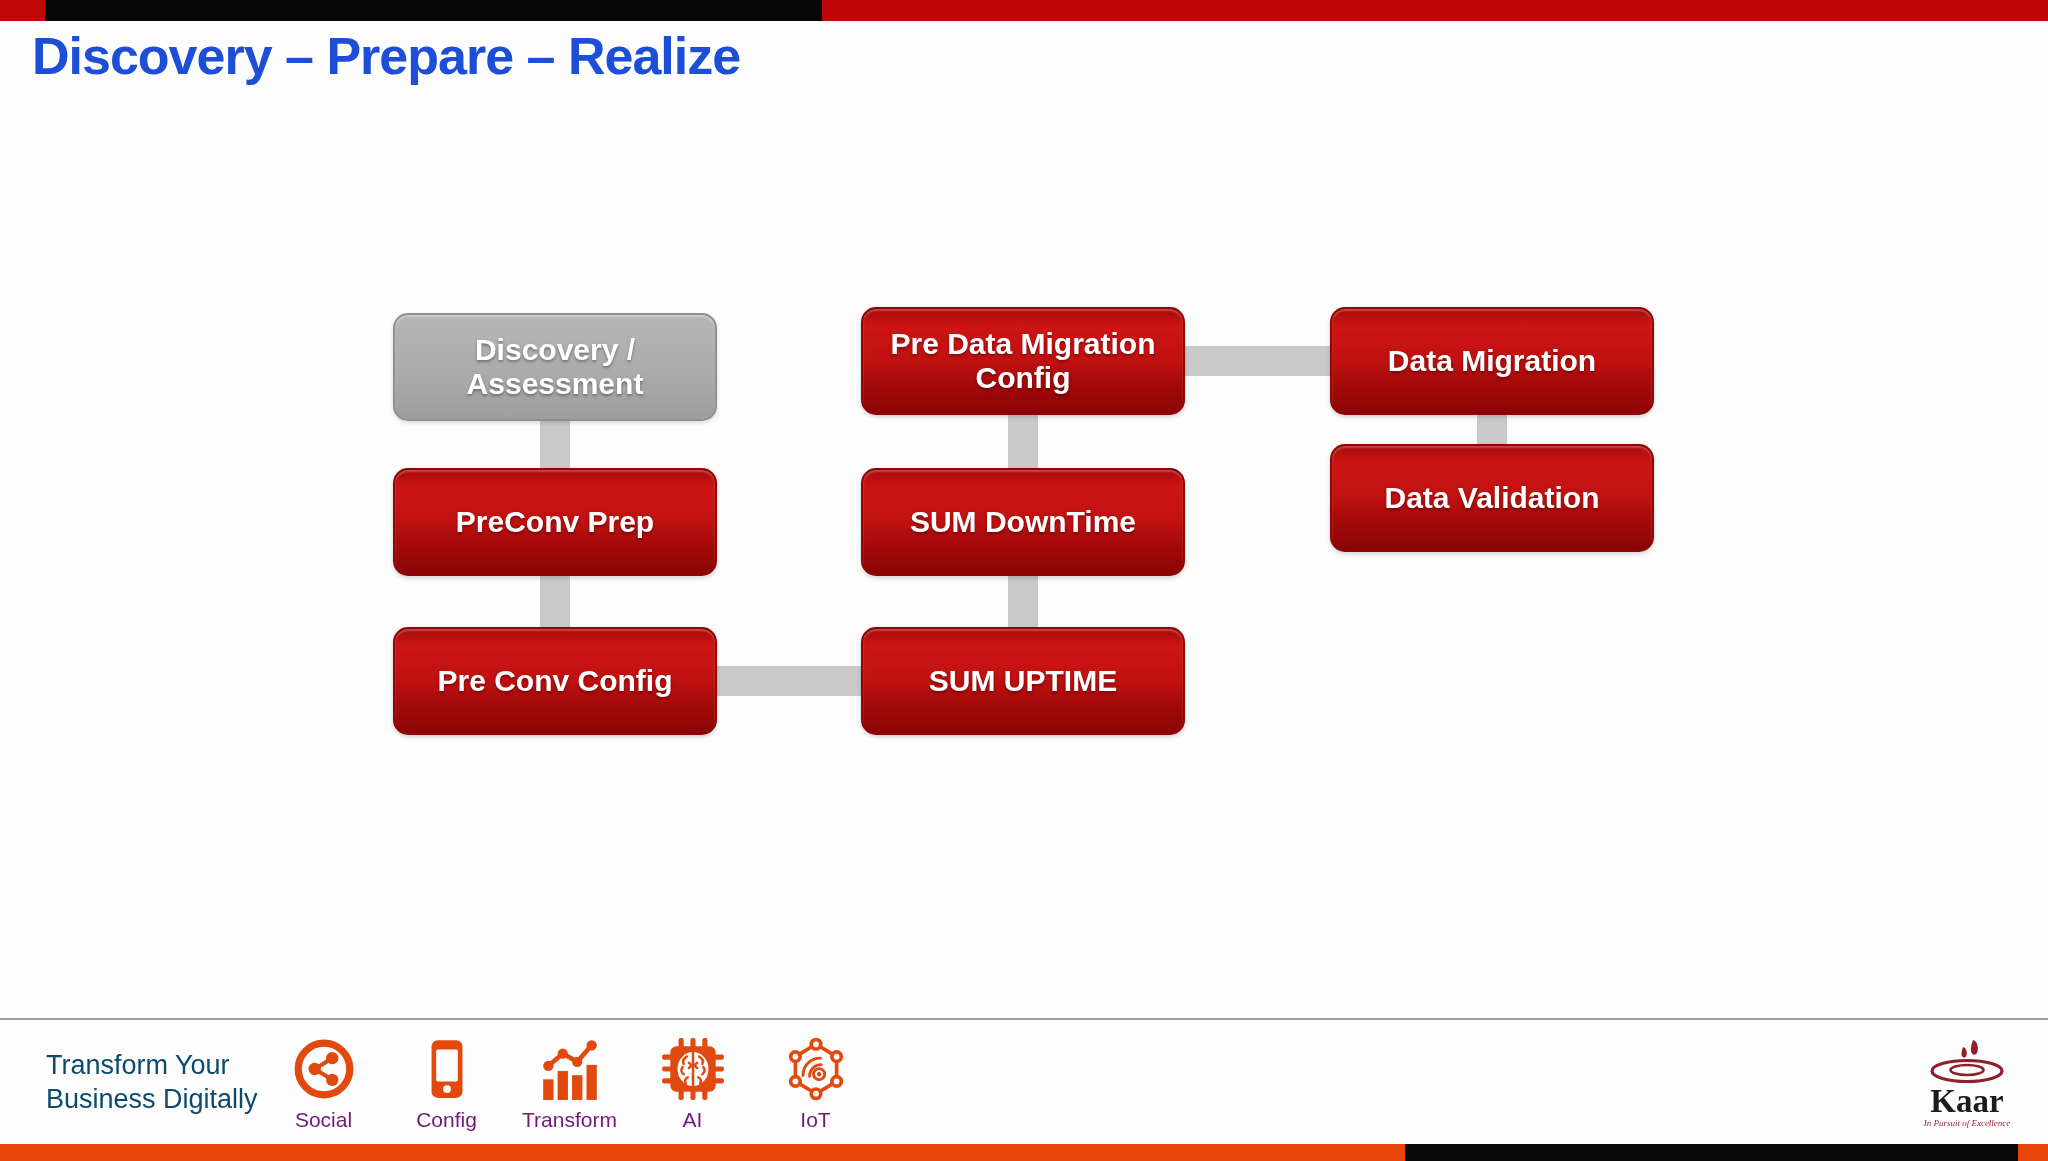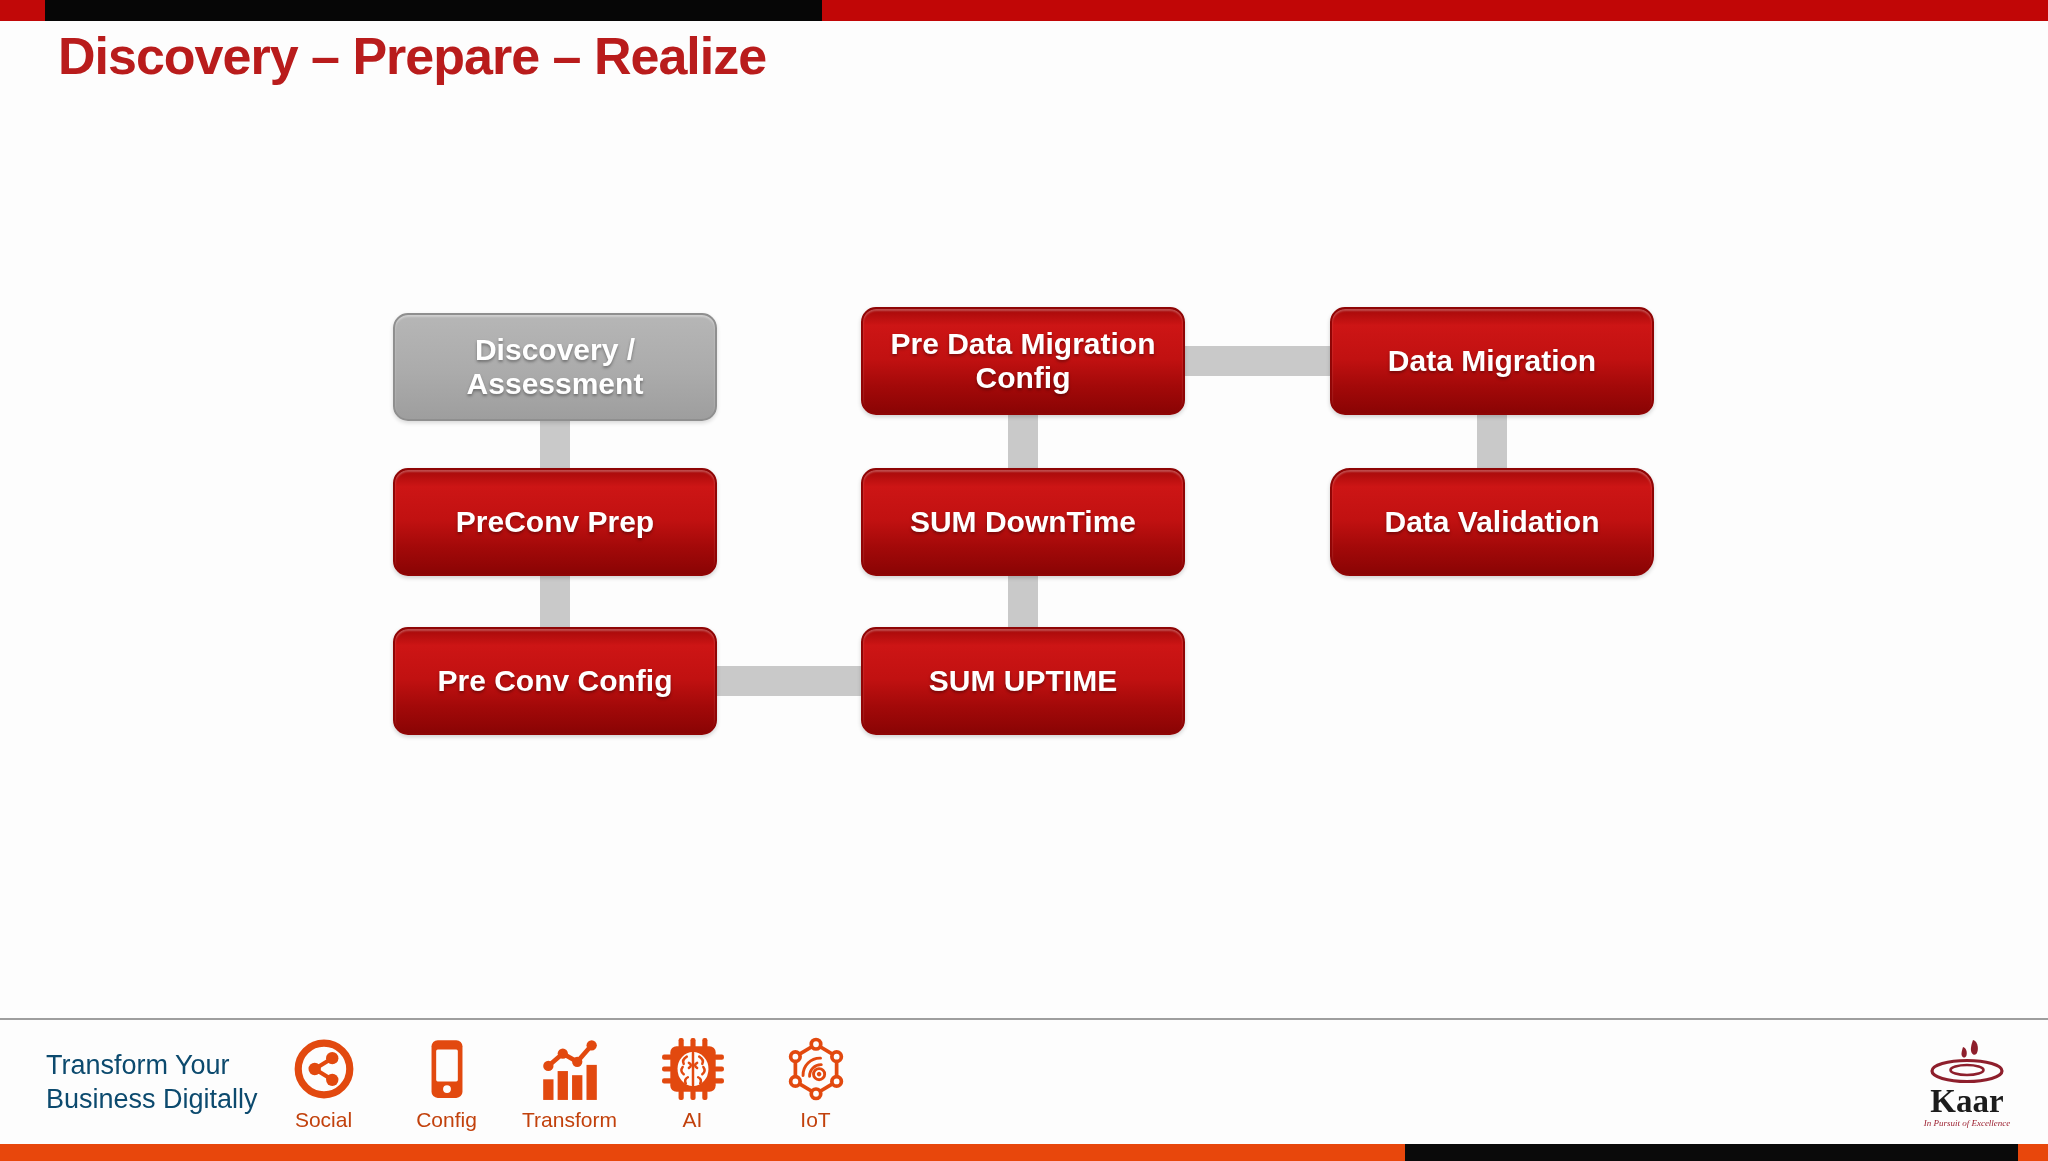--- a/index.html
+++ b/index.html
@@ -11,22 +11,22 @@
 
   
   .top-bar{position:absolute;top:0;left:0;width:2048px;height:21px;}
   .top-bar .seg{position:absolute;top:0;height:21px;}
   .seg-red-left{left:0;width:45px;background:#c10808;}
   .seg-black{left:45px;width:777px;background:#060606;}
   .seg-red-right{left:822px;width:1226px;background:#c10606;}
 
   
   .page-title{
-    position:absolute;left:58px;top:26px;
-    font-size:52px;font-weight:bold;color:#b91c1c;letter-spacing:-1px;
+    position:absolute;left:32px;top:26px;
+    font-size:52px;font-weight:bold;color:#1d4ed8;letter-spacing:-1px;
   }
 
   
   .diagram{position:absolute;left:0;top:0;width:2048px;height:1020px;}
   .connector{position:absolute;background:#c9c9c9;z-index:1;}
   .flow-box{
     position:absolute;width:324px;height:108px;z-index:2;
     border-radius:15px;display:flex;align-items:center;justify-content:center;
     text-align:center;color:#ffffff;font-weight:bold;font-size:30px;line-height:34px;
     padding:4px 12px;box-sizing:border-box;
@@ -46,21 +46,21 @@
   
   .footer-divider{position:absolute;left:0;top:1018px;width:2048px;height:2px;background:#9e9e9e;}
   .footer-tagline{
     position:absolute;left:46px;top:1048px;
     font-size:27px;line-height:34px;color:#0c4a6e;
   }
   .footer-items{position:absolute;left:262px;top:1036px;display:flex;}
   .footer-item{width:123px;display:flex;flex-direction:column;align-items:center;}
   .footer-item .icon{width:66px;height:66px;display:block;}
   .footer-item .icon svg{width:66px;height:66px;display:block;}
-  .footer-item .label{margin-top:6px;font-size:21px;color:#c2410c;}
+  .footer-item .label{margin-top:6px;font-size:21px;color:#701a75;}
 
   .kaar-logo{position:absolute;left:1912px;top:1038px;width:112px;height:96px;}
   .kaar-logo svg{width:112px;height:96px;display:block;}
 
   
   .bottom-bar{position:absolute;top:1144px;left:0;width:2048px;height:17px;}
   .bottom-bar .seg{position:absolute;top:0;height:17px;}
   .bseg-orange-left{left:0;width:1405px;background:#e8470c;}
   .bseg-black{left:1405px;width:613px;background:#0a0a0a;}
   .bseg-orange-right{left:2018px;width:30px;background:#e8470c;}
@@ -102,21 +102,21 @@
     </div>
     <div class="flow-box red" style="left:861px;top:468px;">
       <span>SUM DownTime</span>
     </div>
     <div class="flow-box red" style="left:861px;top:627px;">
       <span>SUM UPTIME</span>
     </div>
     <div class="flow-box red" style="left:1330px;top:307px;">
       <span>Data Migration</span>
     </div>
-    <div class="flow-box red" style="left:1330px;top:468px;border-radius:20px;">
+    <div class="flow-box red" style="left:1330px;top:444px;">
       <span>Data Validation</span>
     </div>
   </div>
 
   <div class="footer-divider"></div>
 
   <div class="footer-tagline">
     <div>Transform Your</div>
     <div>Business Digitally</div>
   </div>

